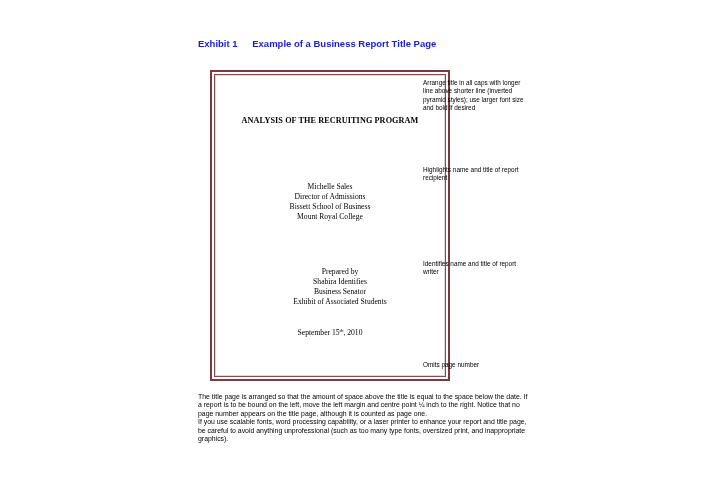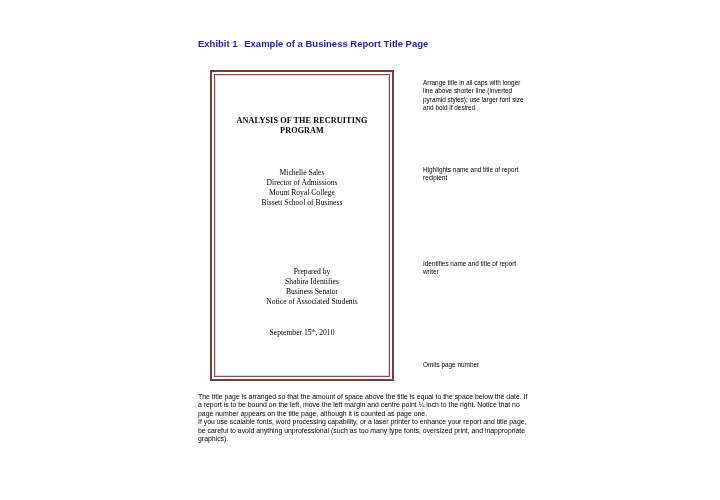--- a/index.html
+++ b/index.html
@@ -4,37 +4,37 @@
   <style>
     html, body { margin: 0; padding: 0; }
     body {
       width: 720px; height: 500px; background: #ffffff; position: relative;
       overflow: hidden; font-family: "Liberation Sans", sans-serif; color: #000;
     }
     .exhibit {
       position: absolute; left: 198px; top: 38px; font-size: 9.5px; font-weight: bold;
       color: #1a1adb; white-space: nowrap;
     }
-    .exhibit .num { margin-right: 4px; }
+    .exhibit .num { margin-right: 12px; }
     .page-frame {
-      position: absolute; left: 210px; top: 70px; width: 184px; height: 311px;
+      position: absolute; left: 210px; top: 70px; width: 240px; height: 311px;
       border: 2px solid #7a3a3e; box-sizing: border-box;
     }
     .page-inner {
       position: absolute; left: 2px; top: 2px; right: 2px; bottom: 2px;
       border: 1px solid #8a4a4e; box-sizing: border-box; background: #fff;
       box-shadow: inset 0 0 0 1px #e8d4d5;
     }
     .pg-text {
       position: absolute; left: 0; right: 0; text-align: center;
       font-family: "Liberation Serif", serif; font-size: 7.6px; line-height: 10px;
     }
     .pg-title { top: 41px; font-weight: bold; font-size: 8.2px; letter-spacing: 0.1px; }
     .pg-presented { top: 72px; }
-    .pg-recipient { top: 93px; }
+    .pg-recipient { top: 107px; }
     .pg-prepared { top: 192px; padding-left: 20px; }
     .pg-date { top: 253px; }
     .pg-date sup { font-size: 5px; vertical-align: 3px; line-height: 0; }
     .note {
       position: absolute; left: 423px; width: 105px; font-size: 6.4px; line-height: 8.4px;
     }
     .note1 { top: 79px; }
     .note2 { top: 166px; }
     .note3 { top: 260px; }
     .note4 { top: 361px; }
@@ -51,28 +51,28 @@
   <span class="num">Exhibit 1</span>
   <span>Example of a Business Report Title Page</span>
 </div>
 
 <div class="page-frame">
   <div class="page-inner">
     <div class="pg-text pg-title">ANALYSIS OF THE RECRUITING PROGRAM</div>
     <div class="pg-text pg-recipient">
       <div>Michelle Sales</div>
       <div>Director of Admissions</div>
+      <div>Bissett School of Business</div>
       <div>Mount Royal College</div>
-      <div>Bissett School of Business</div>
     </div>
     <div class="pg-text pg-prepared">
       <div>Prepared by</div>
       <div>Shabira Identifies</div>
       <div>Business Senator</div>
-      <div>Notice of Associated Students</div>
+      <div>Exhibit of Associated Students</div>
     </div>
     <div class="pg-text pg-date"><span>September 15</span><sup>th</sup><span>, 2010</span></div>
   </div>
 </div>
 
 <div class="note note1">Arrange title in all caps with longer line above shorter line (inverted pyramid styles); use larger font size and bold if desired</div>
 <div class="note note2">Highlights name and title of report recipient</div>
 <div class="note note3">Identifies name and title of report writer</div>
 <div class="note note4">Omits page number</div>
 

